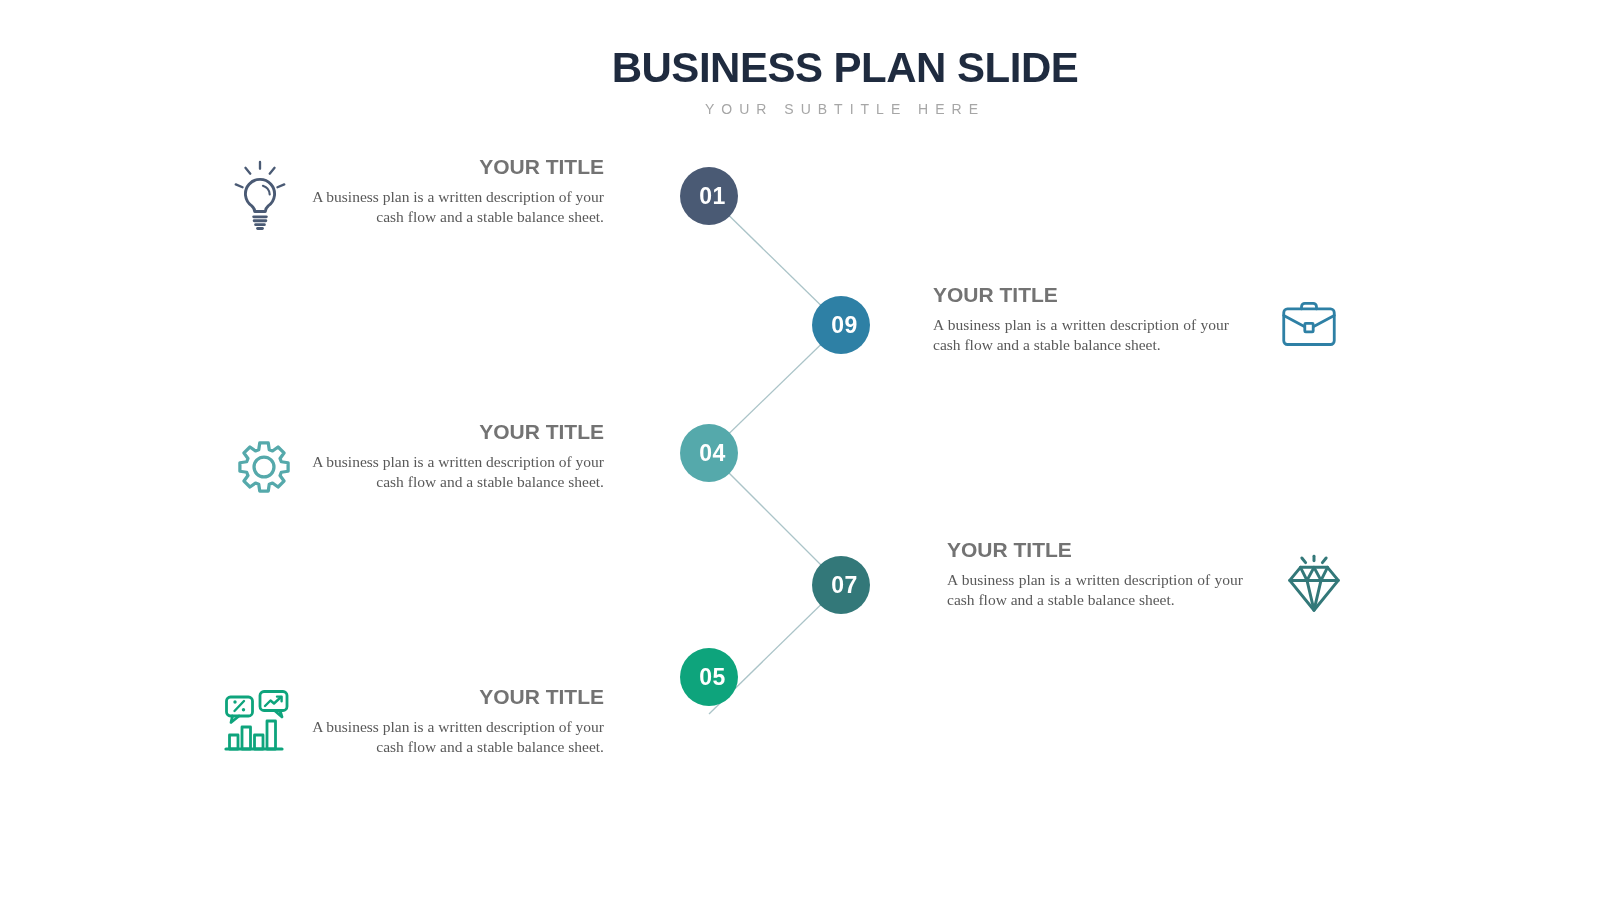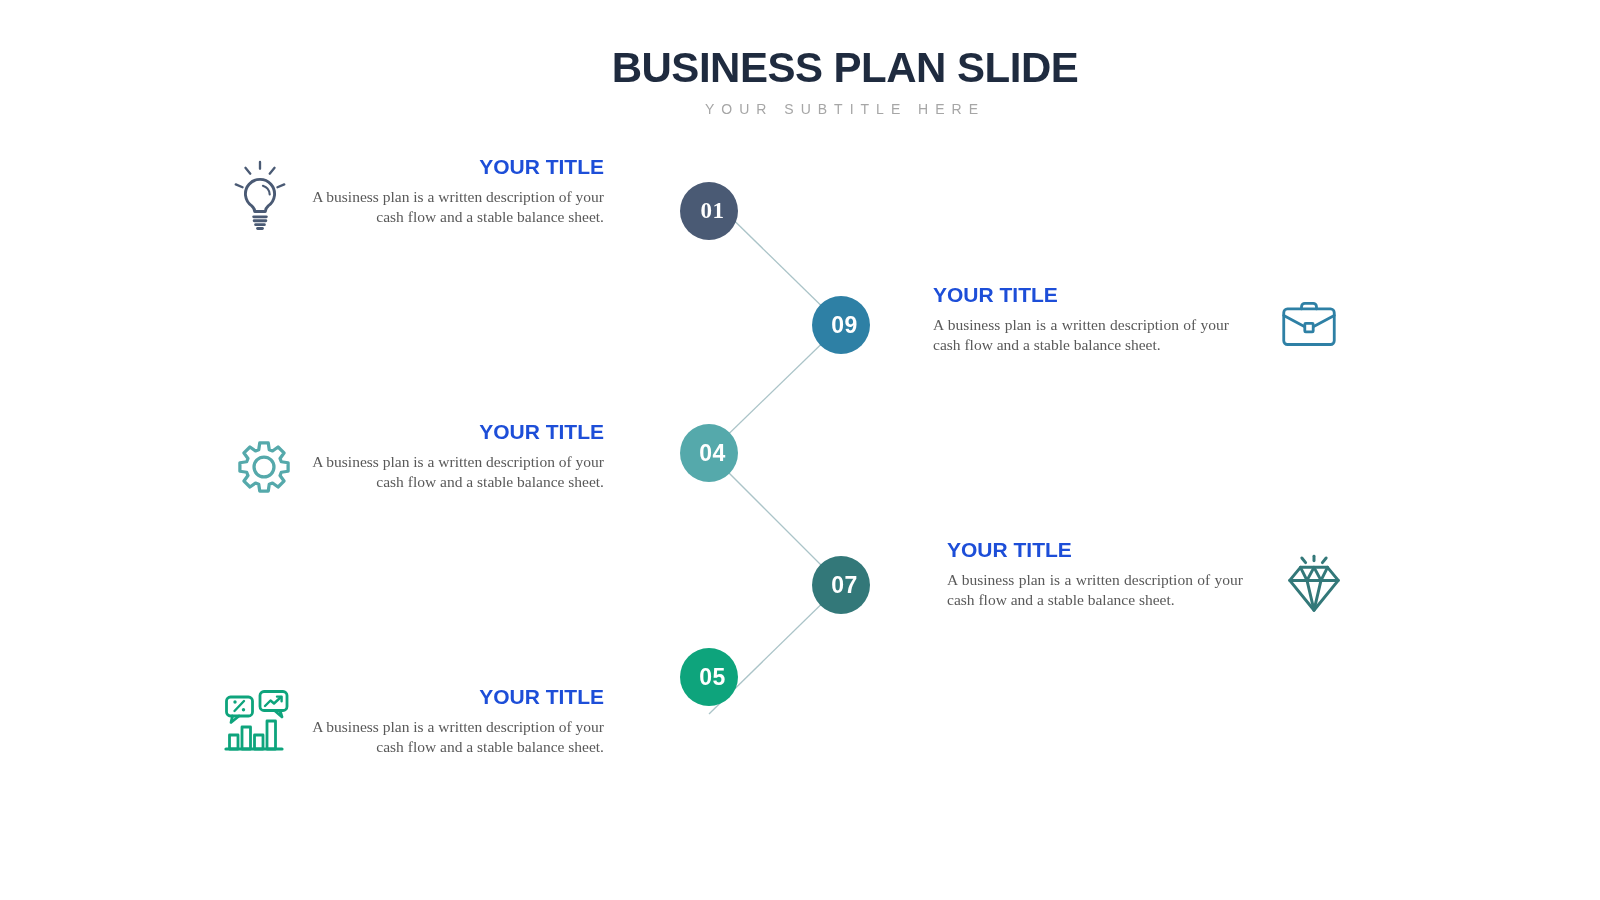--- a/index.html
+++ b/index.html
@@ -26,32 +26,32 @@
   
   .circle{
     position:absolute;width:58px;height:58px;border-radius:50%;
     background:var(--c,#4a5a74);
     display:flex;align-items:center;justify-content:center;
   }
   .circle span{
     color:#ffffff;font-size:23px;font-weight:700;letter-spacing:0.5px;
     padding-left:7px;
   }
-  .circle-1{left:680px;top:182px;font-family:Liberation Serif, serif;}
+  .circle-1{left:680px;top:167px;}
   .circle-2{left:812px;top:296px;}
   .circle-3{left:680px;top:424px;}
   .circle-4{left:812px;top:556px;}
   .circle-5{left:680px;top:648px;}
   
   .item{position:absolute;}
   .item .icon{position:absolute;color:var(--c,#4a5a74);}
   .icon svg{display:block;}
   .txt{position:absolute;}
   .item-title{
-    font-size:21px;font-weight:700;color:#1d4ed8;line-height:24px;margin:0 0 8px 0;
+    font-size:21px;font-weight:700;color:#737373;line-height:24px;margin:0 0 8px 0;
   }
   .item-desc{
     font-size:15.5px;line-height:20px;color:#595959;margin:0;font-family:Liberation Serif, serif;
   }
   .left .txt{width:300px;text-align:right;}
   .right .txt{width:296px;text-align:left;}
   .right .item-desc{text-align:justify;}
   
   .item-1 .txt{left:304px;top:155px;}
   .item-1 .icon{left:227px;top:158px;}

